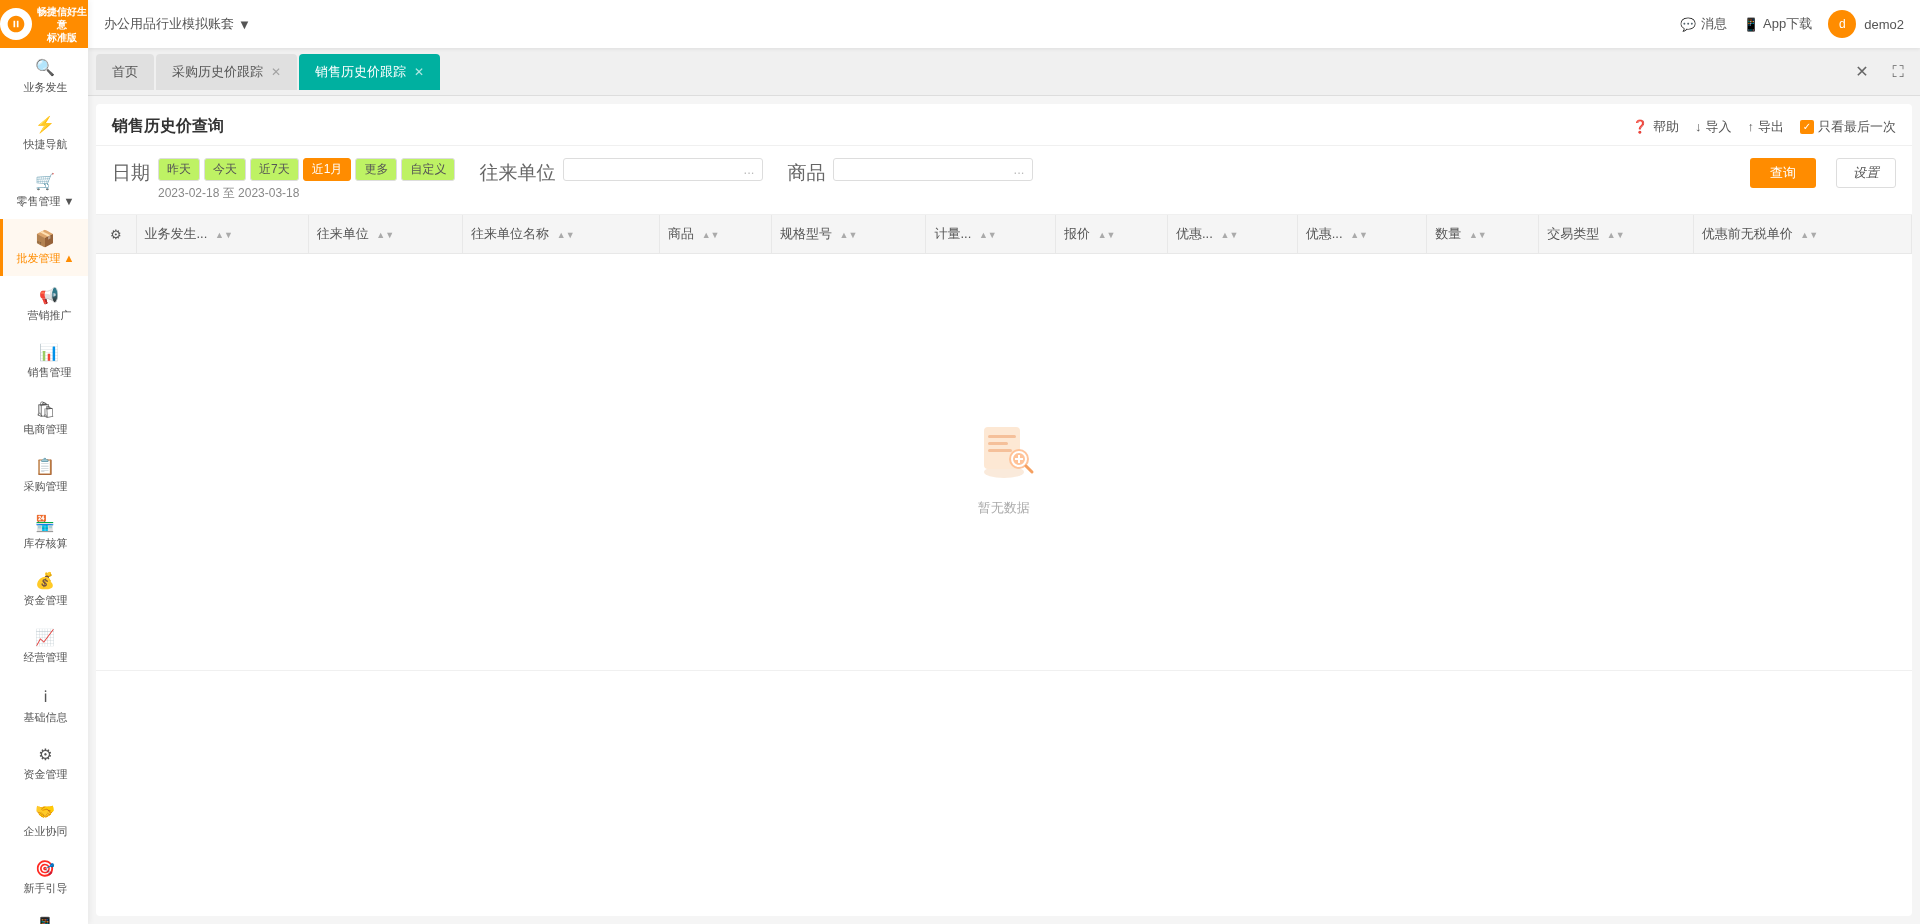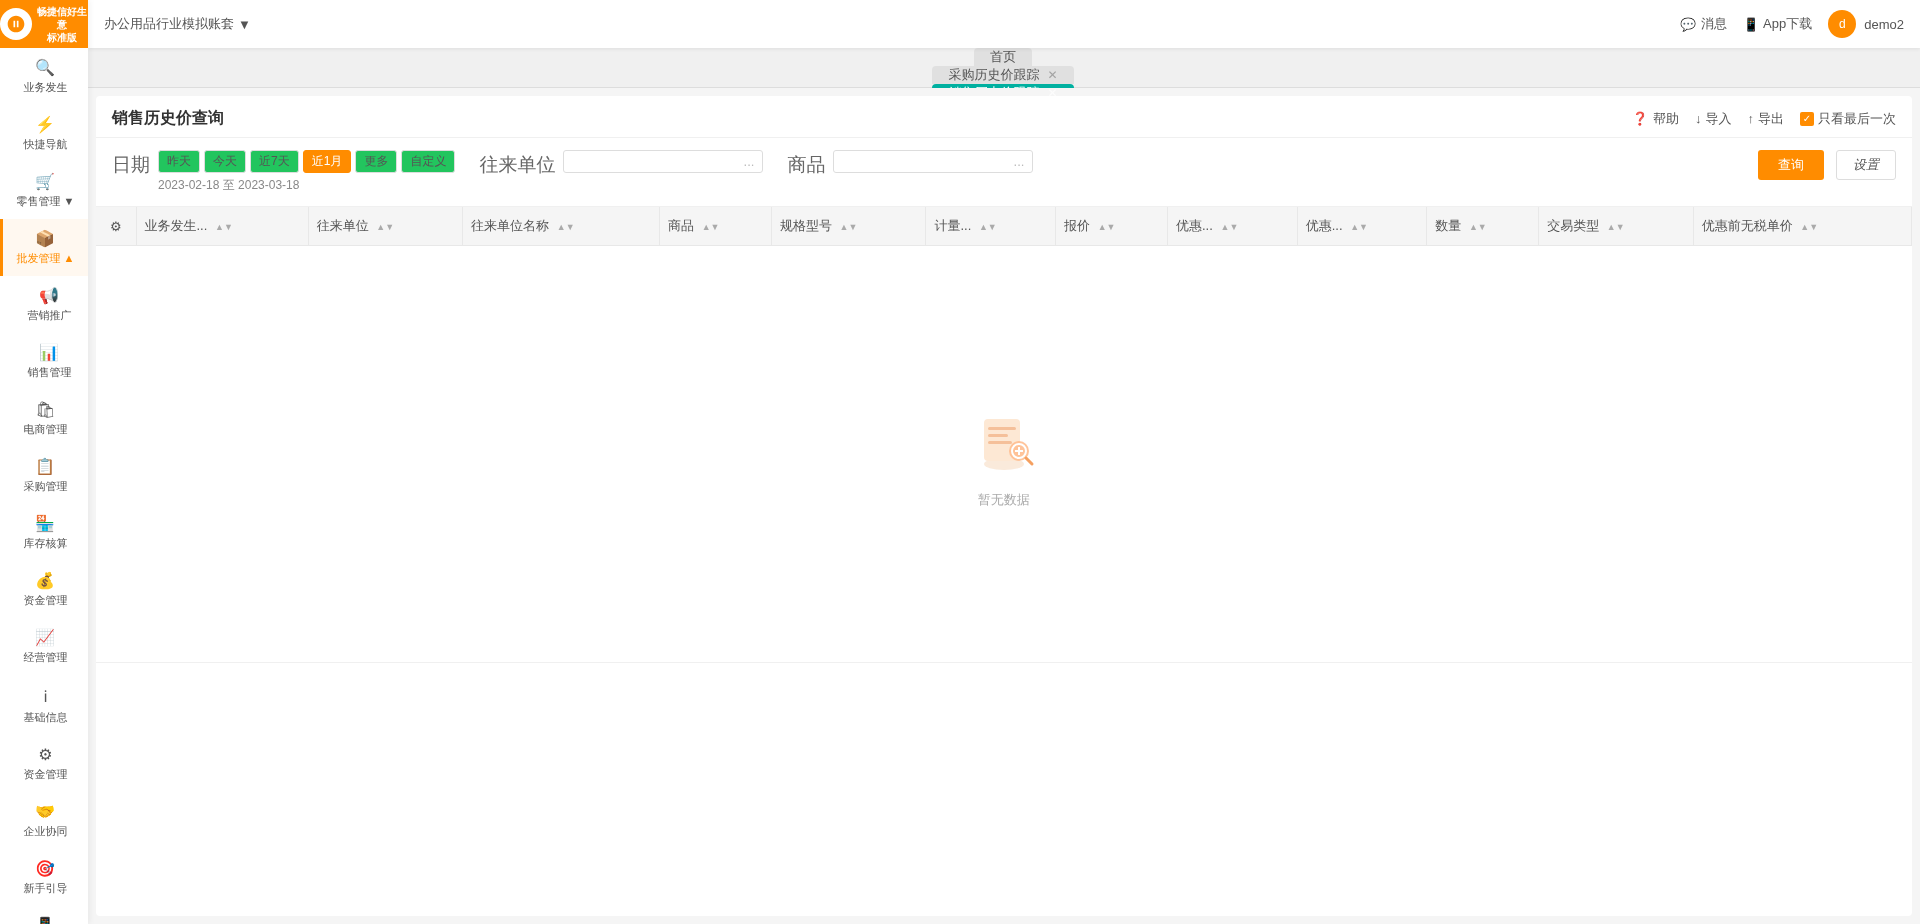--- a/index.html
+++ b/index.html
@@ -112,28 +112,27 @@
       background: #ff8c00;
       display: flex;
       align-items: center;
       justify-content: center;
       color: #fff;
       font-size: 12px;
     }
 
     
     .tabbar {
-      height: 40px;
+      height: 48px;
       background: #f0f0f0;
       display: flex;
       align-items: center;
       padding: 0 8px;
       flex-shrink: 0;
       border-bottom: 1px solid #ddd;
-      flex-direction: column;
     }
     .tab {
       height: 36px;
       display: flex;
       align-items: center;
       padding: 0 16px;
       cursor: pointer;
       font-size: 13px;
       color: #555;
       border-radius: 4px 4px 0 0;
@@ -264,21 +263,21 @@
       gap: 4px;
     }
     .date-buttons {
       display: flex;
       gap: 4px;
     }
     .date-btn {
       padding: 2px 8px;
       border: 1px solid #ddd;
       border-radius: 3px;
-      background: #22c55e;
+      background: #bef264;
       cursor: pointer;
       font-size: 12px;
       color: #555;
     }
     .date-btn.active {
       background: #ff8c00;
       color: #fff;
       border-color: #ff8c00;
     }
     .date-range {
@@ -294,21 +293,21 @@
       min-width: 200px;
       background: #fff;
       cursor: pointer;
     }
     .filter-input .dots {
       color: #bbb;
       margin-left: 4px;
     }
     .filter-actions {
       display: flex;
-      gap: 12px;
+      gap: 20px;
       margin-left: auto;
     }
     .btn-query {
       background: #ff8c00;
       color: #fff;
       border: none;
       border-radius: 3px;
       padding: 6px 20px;
       font-size: 13px;
       cursor: pointer;

